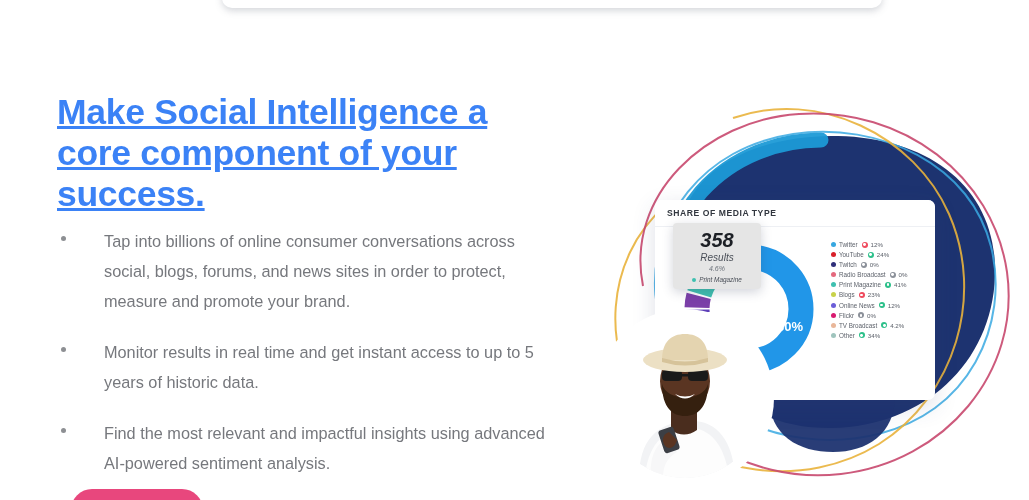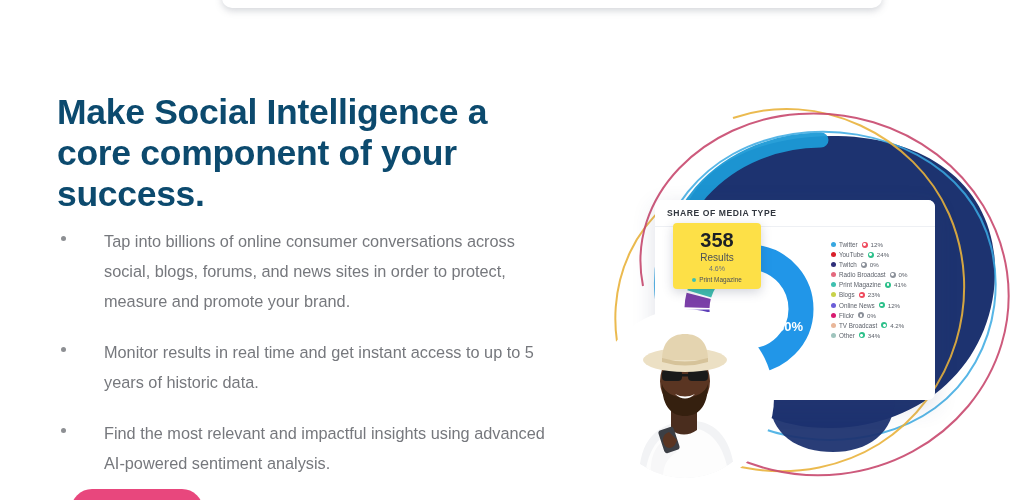--- a/index.html
+++ b/index.html
@@ -17,21 +17,21 @@
     background: #ffffff;
     border-bottom-left-radius: 10px; border-bottom-right-radius: 10px;
     box-shadow: 0 3px 7px rgba(120,125,140,0.30);
     z-index: 6;
   }
 
   
   .copy { position: absolute; left: 57px; top: 92px; width: 500px; z-index: 5; }
   .headline {
     font-size: 35.5px; line-height: 41px; font-weight: 700;
-    color: #0c4a6e; letter-spacing: -0.3px;
+    color: #3b82f6; letter-spacing: -0.3px; text-decoration: underline;
   }
   .bullets { list-style: none; margin-top: 11px; }
   .bullet { position: relative; padding-left: 47px; margin-bottom: 21px; }
   .bullet:last-child { margin-bottom: 0; }
   .bullet-dot {
     position: absolute; left: 4px; top: 10px;
     width: 5px; height: 5px; border-radius: 50%; background: #8d8f93;
   }
   .bullet-text { font-size: 16.3px; line-height: 30px; color: #76787d; }
 
@@ -70,22 +70,22 @@
     position: absolute; font-size: 13px; font-weight: 700; color: #fff;
   }
   .lbl-60 { left: 104px; top: 86px; color: #ffffff; }
   .lbl-gray { left: 44px; top: 24px; }
   .lbl-purple { left: 23px; top: 76px; background: rgba(0,0,0,0.0); }
   .lbl-violet { left: 30px; top: 94px; }
 
   
   .tooltip {
     position: absolute; left: 18px; top: -4px; width: 88px;
-    background: #fde047; border-radius: 4px; padding: 7px 6px 6px;
-    box-shadow: 0 3px 11px rgba(50,60,90,0.22); text-align: center; z-index: 3;
+    background: #e5e5e5; border-radius: 4px; padding: 7px 6px 6px;
+    box-shadow: 0 3px 11px rgba(50,60,90,0.22); text-align: center; z-index: 3; font-style: italic;
   }
   .tt-num { font-size: 20px; font-weight: 700; color: #1d2026; line-height: 20px; }
   .tt-sub { font-size: 10px; color: #4a4f58; margin-top: 2px; }
   .tt-pct { font-size: 7px; color: #6a7079; margin-top: 2px; }
   .tt-src { font-size: 6.4px; color: #4a4f58; margin-top: 4px;
             display: flex; align-items: center; justify-content: center; gap: 3px; }
   .tt-dot { width: 4px; height: 4px; border-radius: 50%; background: #3fc0b0; }
 
   
   .legend { position: absolute; left: 176px; top: 14px; width: 100px; }

